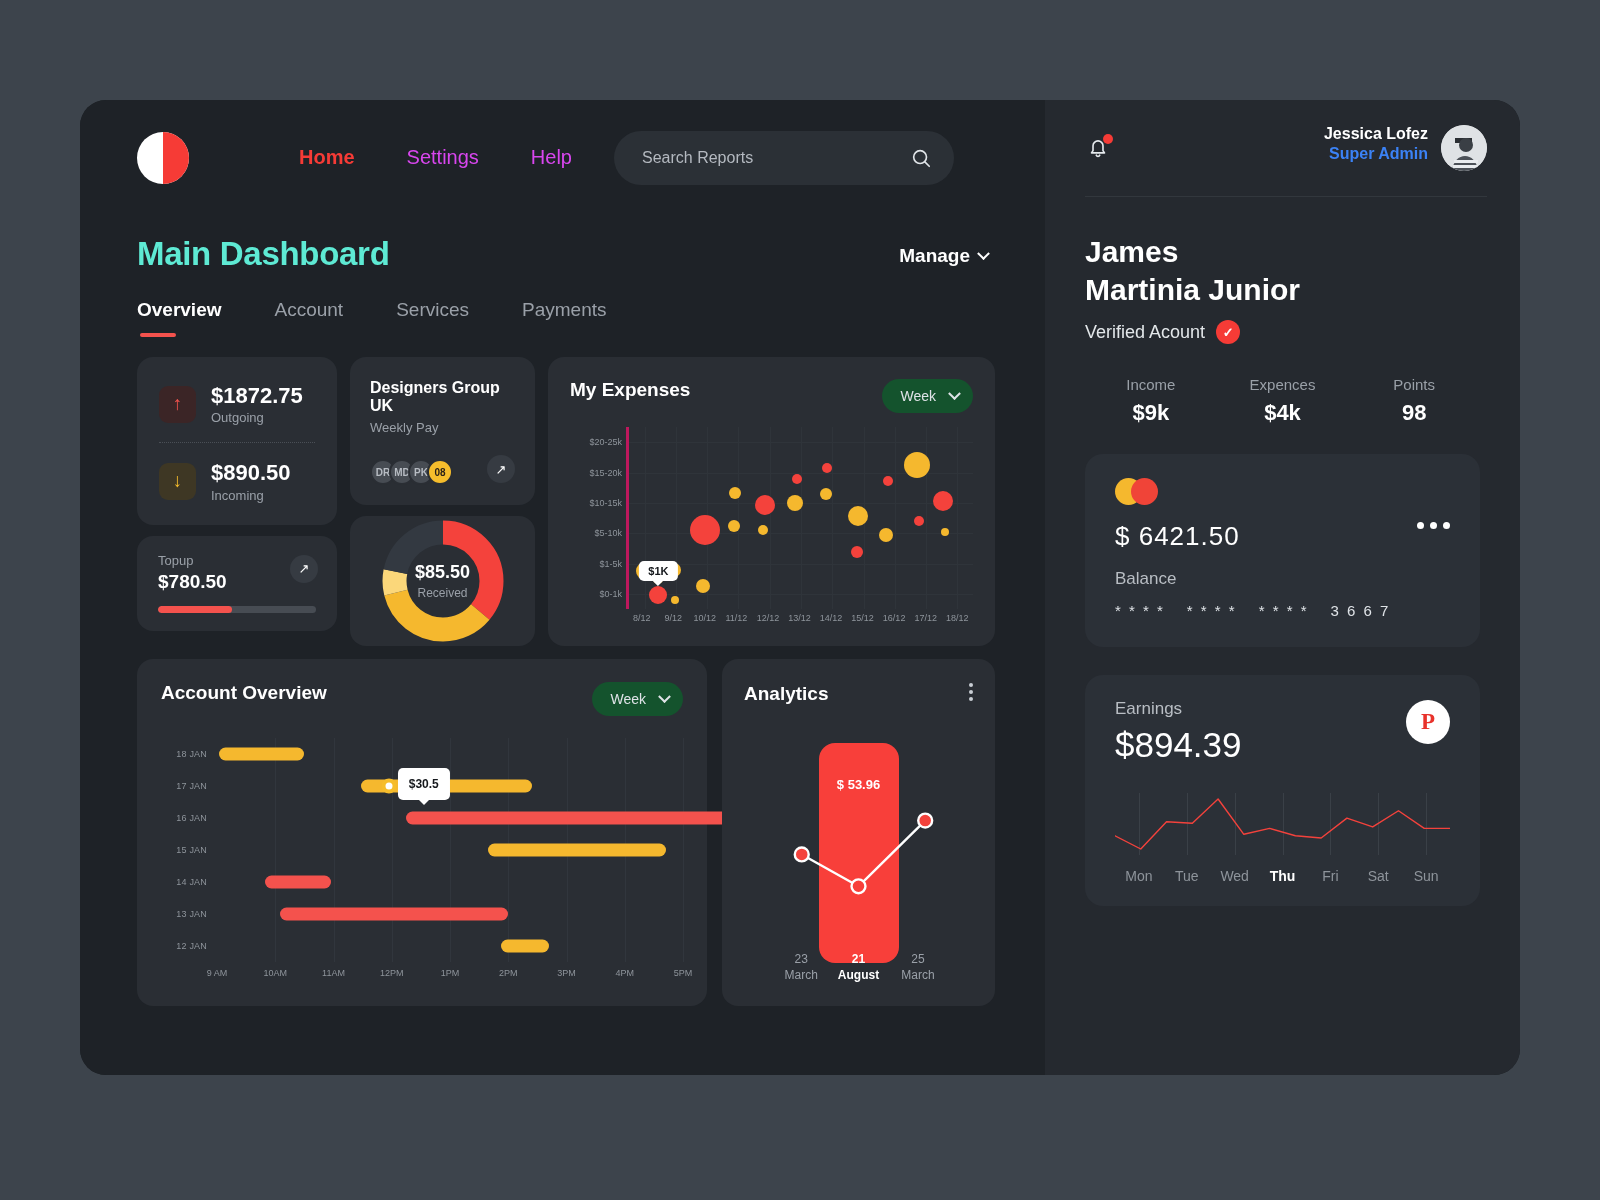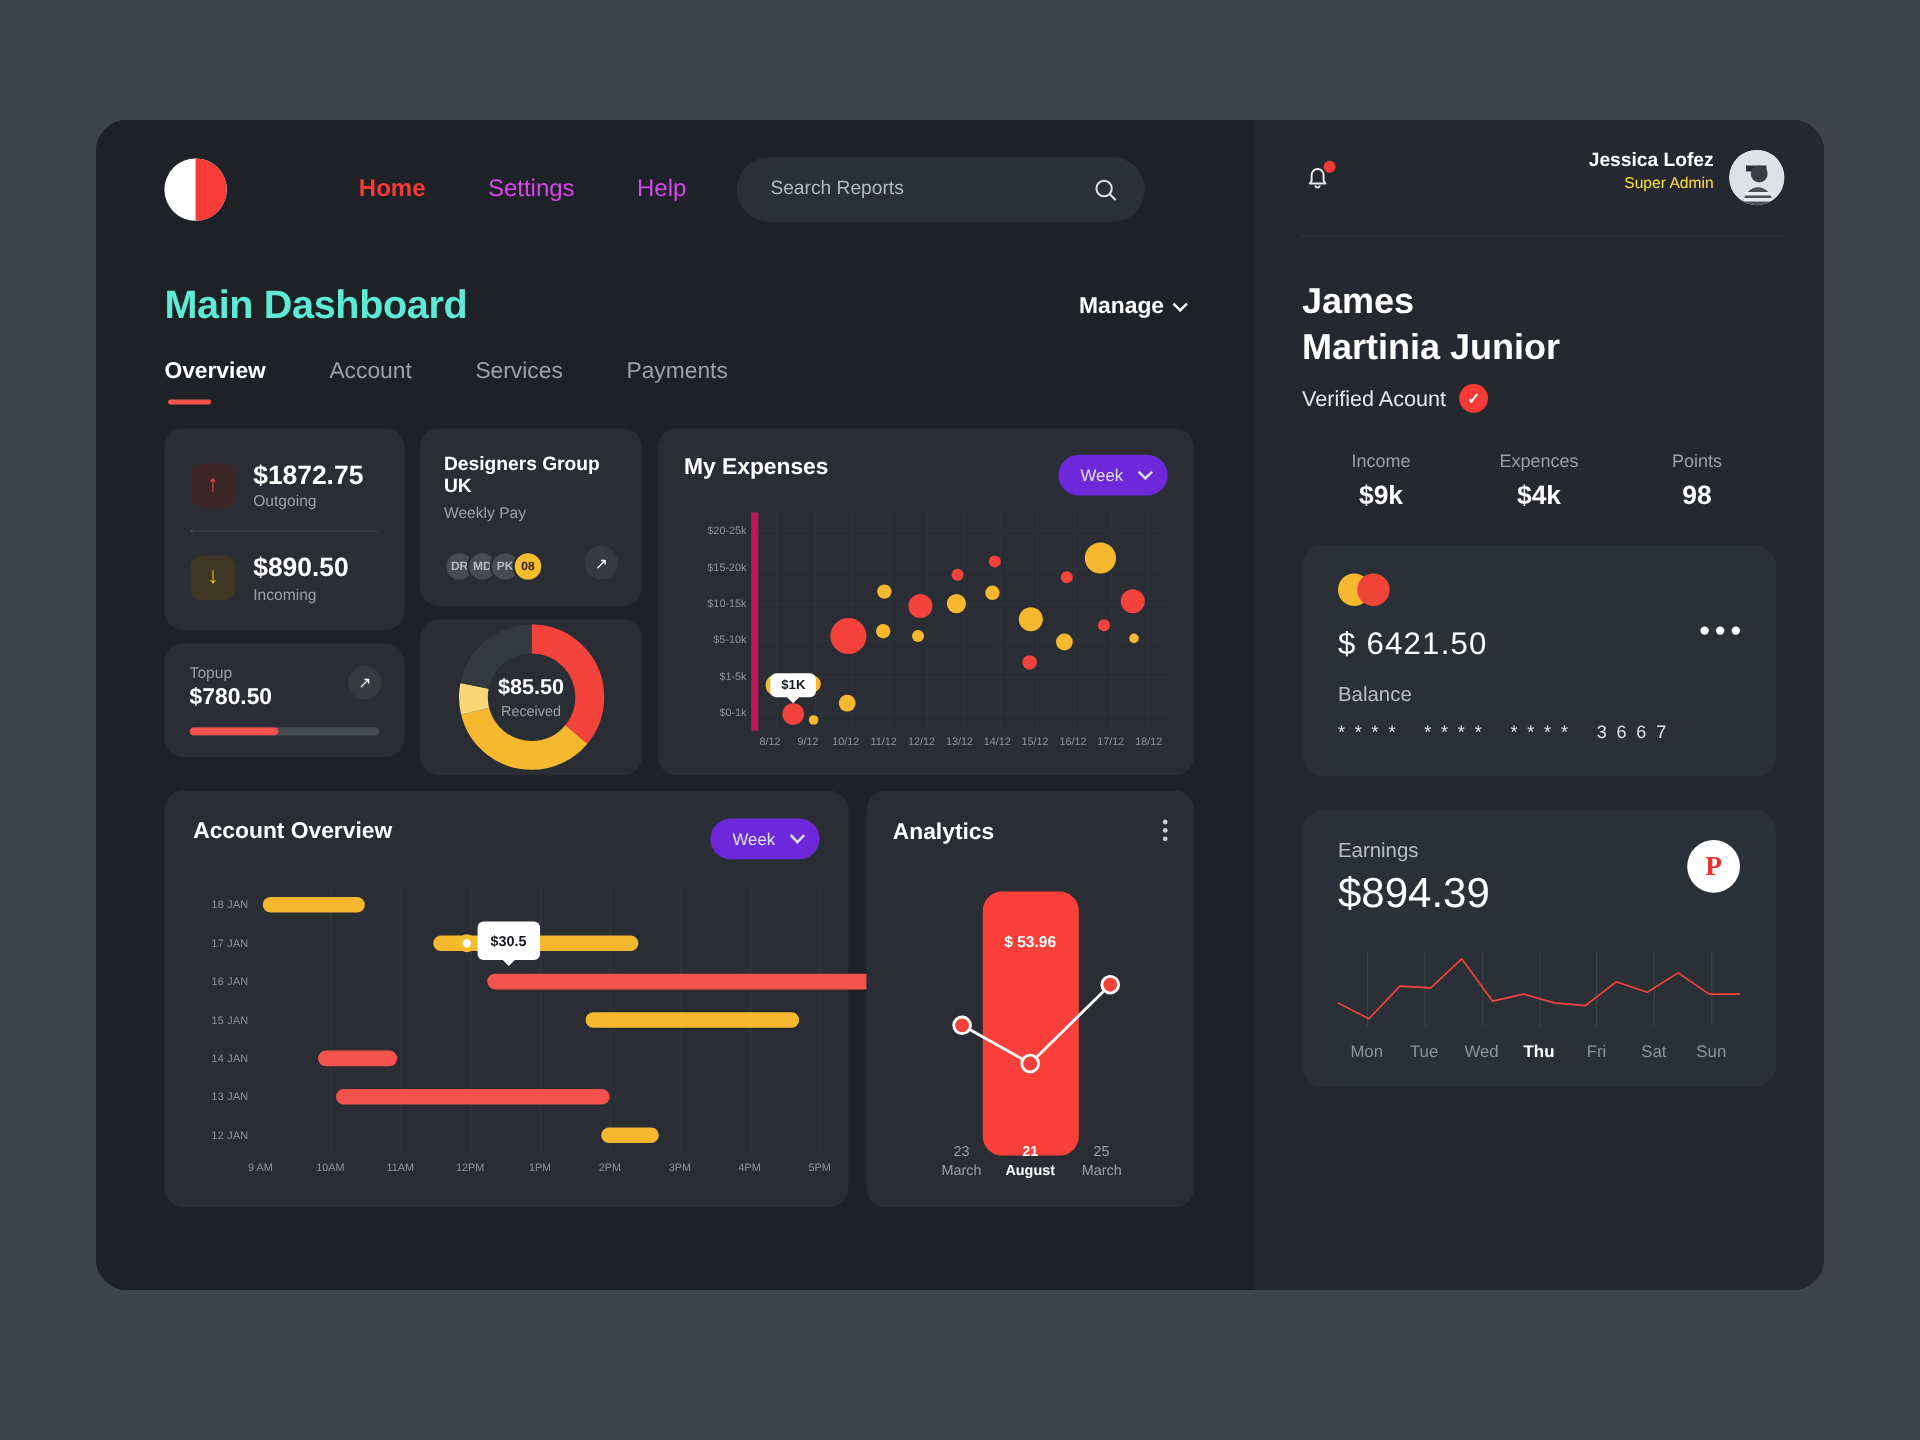--- a/index.html
+++ b/index.html
@@ -191,37 +191,37 @@
     display: flex; flex-direction: column; align-items: center; justify-content: center;
   }
   .donut .center .val { font-size: 18px; font-weight: 700; color: #fff; }
   .donut .center .cap { font-size: 12px; color: #9aa0a8; margin-top: 3px; }
 
   
   .exp-card { flex: 1; padding: 22px 22px 14px 22px; position: relative; }
   .card-head { display: flex; align-items: flex-start; justify-content: space-between; }
   .card-title { font-size: 19px; font-weight: 700; color: #fff; }
   .pill {
-    background: #6d28d9; border-radius: 17px;
+    background: #14532d; border-radius: 17px;
     height: 34px; padding: 0 14px 0 18px;
     display: flex; align-items: center; gap: 14px;
     color: #dfe3e7; font-size: 14px;
   }
   .chev { width: 9px; height: 9px; border-right: 2px solid currentColor; border-bottom: 2px solid currentColor; transform: rotate(45deg) translate(-2px,-2px); }
 
   .scatter-wrap { position: relative; margin-top: 14px; height: 205px; }
   .sc-ylabels { position: absolute; left: 0; top: 0; width: 52px; height: 182px; }
   .sc-ylabels div {
     position: absolute; right: 0;
     font-size: 9px; color: #8e949b; transform: translateY(-50%);
     white-space: nowrap;
   }
   .sc-plot {
     position: absolute; left: 56px; right: 0; top: 0; height: 182px;
-    border-left: 6px solid #be185d;
+    border-left: 3px solid #be185d;
   }
   .sc-plot .gv { position: absolute; top: 0; bottom: 0; width: 1px; background: #2f343a; }
   .sc-plot .gh { position: absolute; left: 0; right: 0; height: 1px; background: #2f343a; }
   .dot { position: absolute; border-radius: 50%; transform: translate(-50%,-50%); }
   .sc-xlabels { position: absolute; left: 56px; right: 0; top: 186px; height: 18px; }
   .sc-xlabels div { position: absolute; font-size: 9px; color: #8e949b; transform: translateX(-50%); }
 
   .tip {
     position: absolute;
     background: #fff; color: #15181c;
@@ -290,21 +290,21 @@
   }
   .bell { position: relative; width: 26px; height: 26px; }
   .bell-dot {
     position: absolute; right: -2px; top: -1px;
     width: 10px; height: 10px; border-radius: 50%;
     background: #f63b36;
   }
   .user { display: flex; align-items: flex-start; gap: 13px; }
   .user .txt { text-align: right; }
   .user .nm { font-size: 16px; font-weight: 700; color: #fff; }
-  .user .rl { font-size: 13px; color: #fde047; margin-top: 2px; }
+  .user .rl { font-size: 16px; color: #3b82f6; margin-top: 2px; font-weight: bold; }
   .avatar-img {
     width: 46px; height: 46px; border-radius: 50%;
     background: #d9dcdf; position: relative; overflow: hidden; flex: 0 0 auto;
   }
   .side-div { height: 1px; background: #32373d; margin: 0 33px 0 40px; }
 
   .side-body { padding: 36px 40px 0 40px; }
   .big-name { font-size: 30px; font-weight: 700; color: #fff; line-height: 1.25; }
   .verify { display: flex; align-items: center; gap: 11px; margin-top: 12px; }
   .verify .t { font-size: 18px; color: #e3e7ea; }

